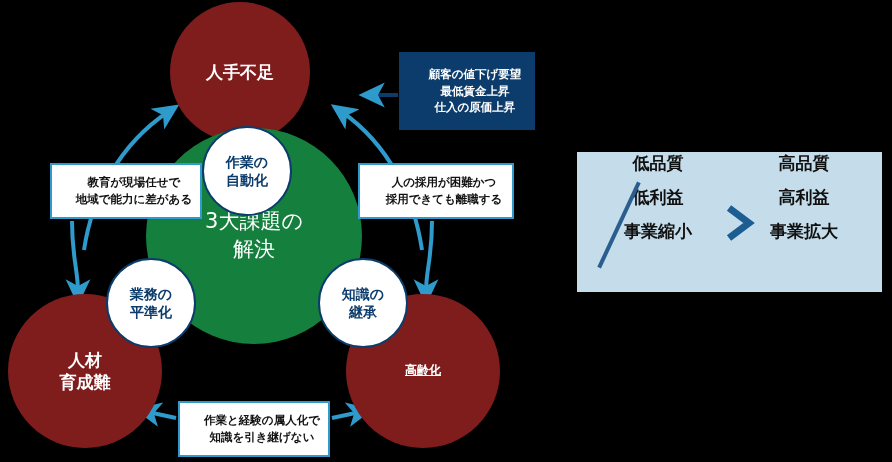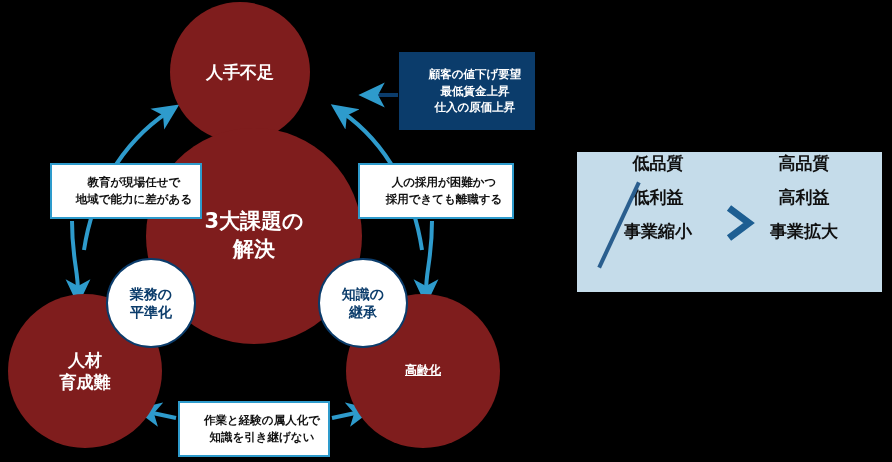--- a/index.html
+++ b/index.html
@@ -8,21 +8,21 @@
     font-family:"DejaVu Sans","Liberation Sans",sans-serif;
     overflow:hidden;position:relative;
   }
   #stage{position:absolute;left:0;top:0;width:892px;height:462px;}
   svg.layer{position:absolute;left:0;top:0;width:892px;height:462px;overflow:visible;}
 
   
   .circ{position:absolute;border-radius:50%;display:flex;align-items:center;
         justify-content:center;text-align:center;line-height:1.32;}
   .cyan{background:#7f1d1d;color:#ffffff;font-weight:700;}
-  .navy{background:#7f1d1d;color:#ffffff;font-weight:700;}
+  .navy{background:#15803d;color:#ffffff;font-weight:400;}
   .white{background:#ffffff;color:#0B3C6B;font-weight:700;border:2px solid #0B3C6B;
          box-sizing:border-box;}
 
   #c-hitefusoku{left:170px;top:2px;width:140px;height:140px;font-size:17px;}
   #c-jinzai{left:8px;top:294px;width:154px;height:154px;font-size:17px;}
   #c-koreika{left:346px;top:294px;width:154px;height:154px;font-size:12px;text-decoration:underline;}
 
   #c-center{left:146px;top:128px;width:216px;height:216px;font-size:21px;}
   #c-sagyo{left:202px;top:126px;width:90px;height:90px;font-size:14px;}
   #c-gyomu{left:106px;top:258px;width:90px;height:90px;font-size:14px;}
@@ -91,20 +91,24 @@
 
   <div class="circ cyan" id="c-koreika">
     <span class="lbl">高齢化</span>
   </div>
 
   <div class="circ navy" id="c-center">
     <span style="white-space:pre-line">3大課題の
 解決</span>
   </div>
 
+  <div class="circ white" id="c-sagyo">
+    <span style="white-space:pre-line">作業の
+自動化</span>
+  </div>
 
   <div class="circ white" id="c-gyomu">
     <span style="white-space:pre-line">業務の
 平準化</span>
   </div>
 
   <div class="circ white" id="c-chishiki">
     <span style="white-space:pre-line">知識の
 継承</span>
   </div>

